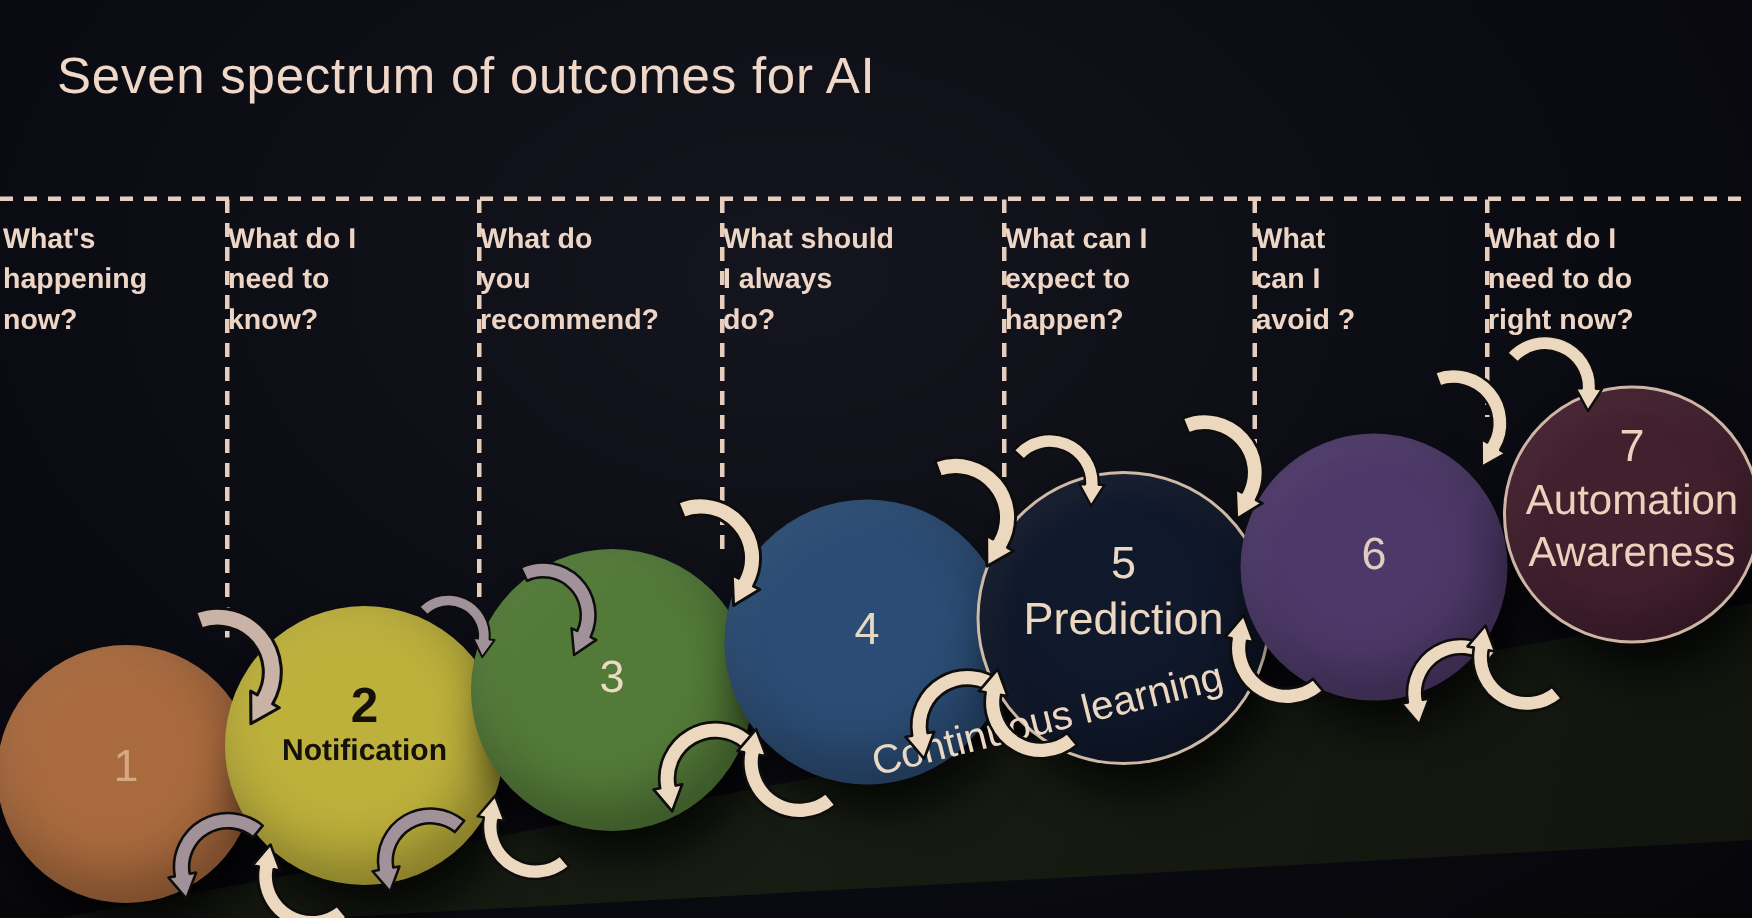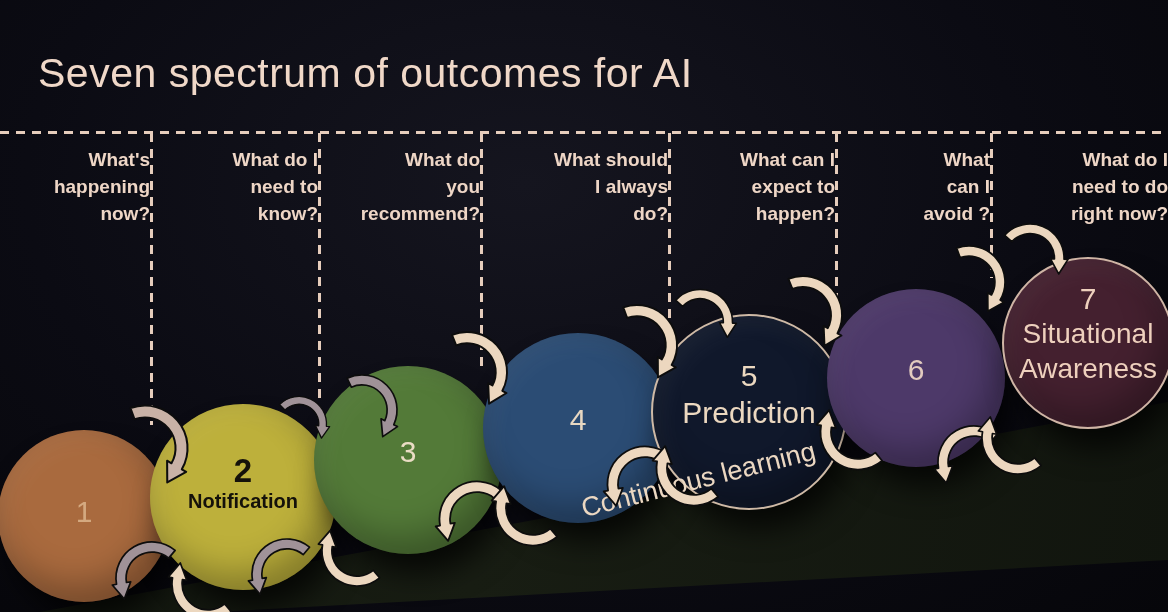--- a/index.html
+++ b/index.html
@@ -2,35 +2,35 @@
 <html style="--background: #0b0b13; --title_text: #f0d8c8; --question_text: #eed6c6; --dashed_line: #e6cdbc; --band_label_text: #ecd8c2; --arrow_cream: #ecd7bf; --arrow_grey: #a09298; --arrow_tan: #c9b2a6;"><head>
 <meta charset="utf-8">
 <style>
   html,body{margin:0;padding:0;background:#000;}
   .canvas{
     position:relative;width:1168px;height:612px;overflow:hidden;
     background:radial-gradient(ellipse at 45% 30%, #15151f 0%, var(--background,#0b0b13) 55%, #06060a 100%);
     font-family:"Liberation Sans", sans-serif;
   }
   .title{
-    position:absolute;left:38px;top:50px;margin:0;
-    font-size:41px;font-weight:400;letter-spacing:.5px;
+    position:absolute;left:38px;top:32px;margin:0;
+    font-size:34px;font-weight:400;letter-spacing:.5px;
     color:var(--title_text,#f0d8c8);
   }
   .hline{
     position:absolute;left:0;top:131px;width:1168px;height:3px;z-index:1;
     background:repeating-linear-gradient(to right, var(--dashed_line,#e6cdbc) 0 9px, transparent 9px 16px);
   }
   .vline{
     position:absolute;top:133px;width:3px;z-index:1;
     background:repeating-linear-gradient(to bottom, var(--dashed_line,#e6cdbc) 0 9px, transparent 9px 16px);
   }
   .question{
     position:absolute;top:147px;z-index:2;
-    white-space:pre-line;text-align:right;
+    white-space:pre-line;text-align:left;
     font-size:19px;font-weight:600;line-height:1.42;
     color:var(--question_text,#eed6c6);
   }
   .ramp{
     position:absolute;inset:0;z-index:1;
     background:linear-gradient(100deg,#10140d 0%,#181d13 45%,#11150e 100%);
     -webkit-clip-path:polygon(40px 612px,1168px 402px,1168px 560px,215px 612px);
     clip-path:polygon(40px 612px,1168px 402px,1168px 560px,215px 612px);
   }
   .ramp-label{
@@ -128,21 +128,21 @@
     </div>
   </div>
   <div class="stage" data-stage="5" style="left: 827px; top: 289px; width: 178px; height: 178px; background: rgb(77, 57, 105); color: rgb(226, 203, 191);">
     <div class="stage-text">
       <div class="stage-number">6</div>
     </div>
   </div>
   <div class="stage" data-stage="6" style="left: 1002px; top: 257px; width: 172px; height: 172px; background: rgb(68, 32, 47); color: rgb(238, 208, 189); border: 2px solid rgb(207, 181, 165);">
     <div class="stage-text">
       <div class="stage-number">7</div>
-      <div class="stage-label">Situational
+      <div class="stage-label">Automation
 Awareness</div>
     </div>
   </div>
 
   <svg class="arrows" width="1168" height="612" viewBox="0 0 1168 612" aria-hidden="true">
     <defs>
       <path id="carrow" d="M -47 -17.1 A 50 50 0 0 1 47 -17.1 L 52.6 -19.1 L 47.9 6 L 28.2 -10.3 L 33.8 -12.3 A 36 36 0 0 0 -33.8 -12.3 Z"></path>
     </defs>
     <use href="#carrow" class="arrow-tan" transform="translate(145,448) rotate(50) scale(0.85)"></use>
     <use href="#carrow" class="arrow-grey" transform="translate(299,424) rotate(25) scale(0.55)"></use>

